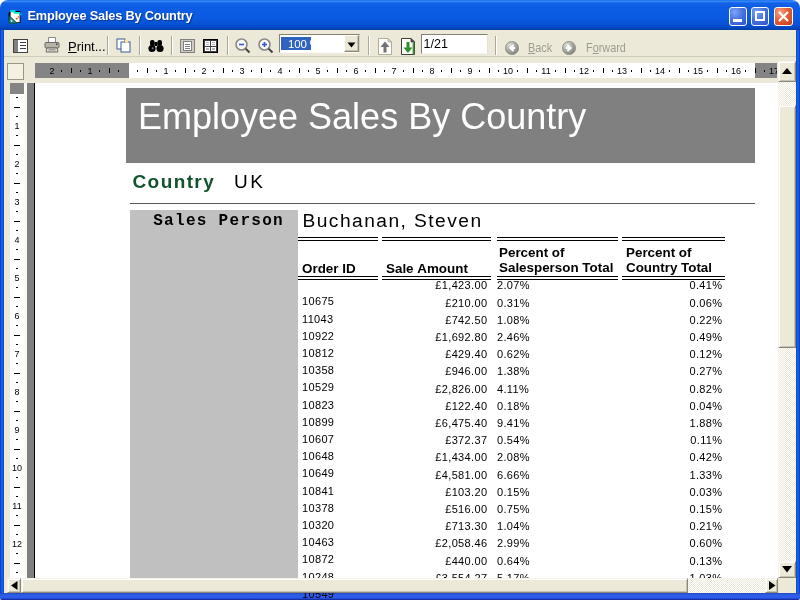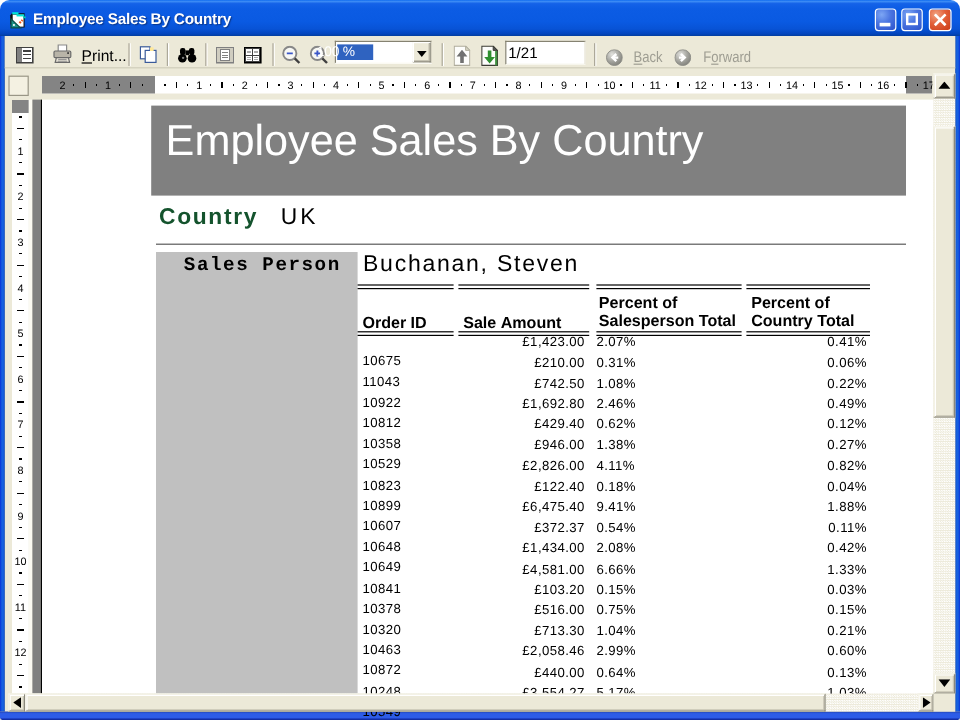--- a/index.html
+++ b/index.html
@@ -112,21 +112,21 @@
 </svg>
 <svg class="abs" style="left:258px;top:38px;" width="17" height="17">
   <circle cx="6.5" cy="6.5" r="5.5" fill="#f8f8f4" stroke="#888" stroke-width="1.6"></circle>
   <line x1="4" y1="6.5" x2="9" y2="6.5" stroke="#3a56c8" stroke-width="1.6"></line>
   <line x1="6.5" y1="4" x2="6.5" y2="9" stroke="#3a56c8" stroke-width="1.6"></line>
   <line x1="10.6" y1="10.6" x2="14.5" y2="14.5" stroke="#404040" stroke-width="2"></line>
 </svg>
 
 <div class="abs" style="left:279px;top:34px;width:81px;height:19px;background:#fff;border:1px solid #858271;border-bottom-color:#fdfcf5;border-right-color:#d8d4c4;"></div>
 <div class="abs" style="left:281px;top:37px;width:30px;height:13px;background:#2f63c0;"></div>
-<div class="abs" style="left:264px;top:38px;font-size:11.5px;color:#fff;letter-spacing:-0.2px;">100 %</div>
+<div class="abs" style="left:288px;top:38px;font-size:11.5px;color:#fff;letter-spacing:-0.2px;">100 %</div>
 <div class="abs" style="left:344px;top:35px;width:15px;height:17px;background:#ece9d8;border:1px solid #fff;border-right-color:#8a887c;border-bottom-color:#8a887c;box-shadow:inset -1px -1px 0 #c6c3b3;"></div>
 <svg class="abs" style="left:347px;top:42px;" width="9" height="6">
     <path d="M0.5,0.5 h8 l-4,5 z" fill="#000"></path>
   </svg>
 
 <svg class="abs" style="left:378px;top:37.5px;" width="14" height="17">
   <path d="M0.5,0.5 h9.5 l3.5,3.5 v12.5 h-13 z" fill="#fdfdfb" stroke="#b0ad9d" stroke-width="1"></path>
   <path d="M10,0.5 l3.5,3.5 h-3.5 z" fill="#d8d5c5" stroke="#b0ad9d" stroke-width="0.8"></path>
   <path d="M7,3.5 l4.5,5.5 h-3 v5.5 h-3 v-5.5 h-3 z" fill="#717171"></path>
 </svg>

